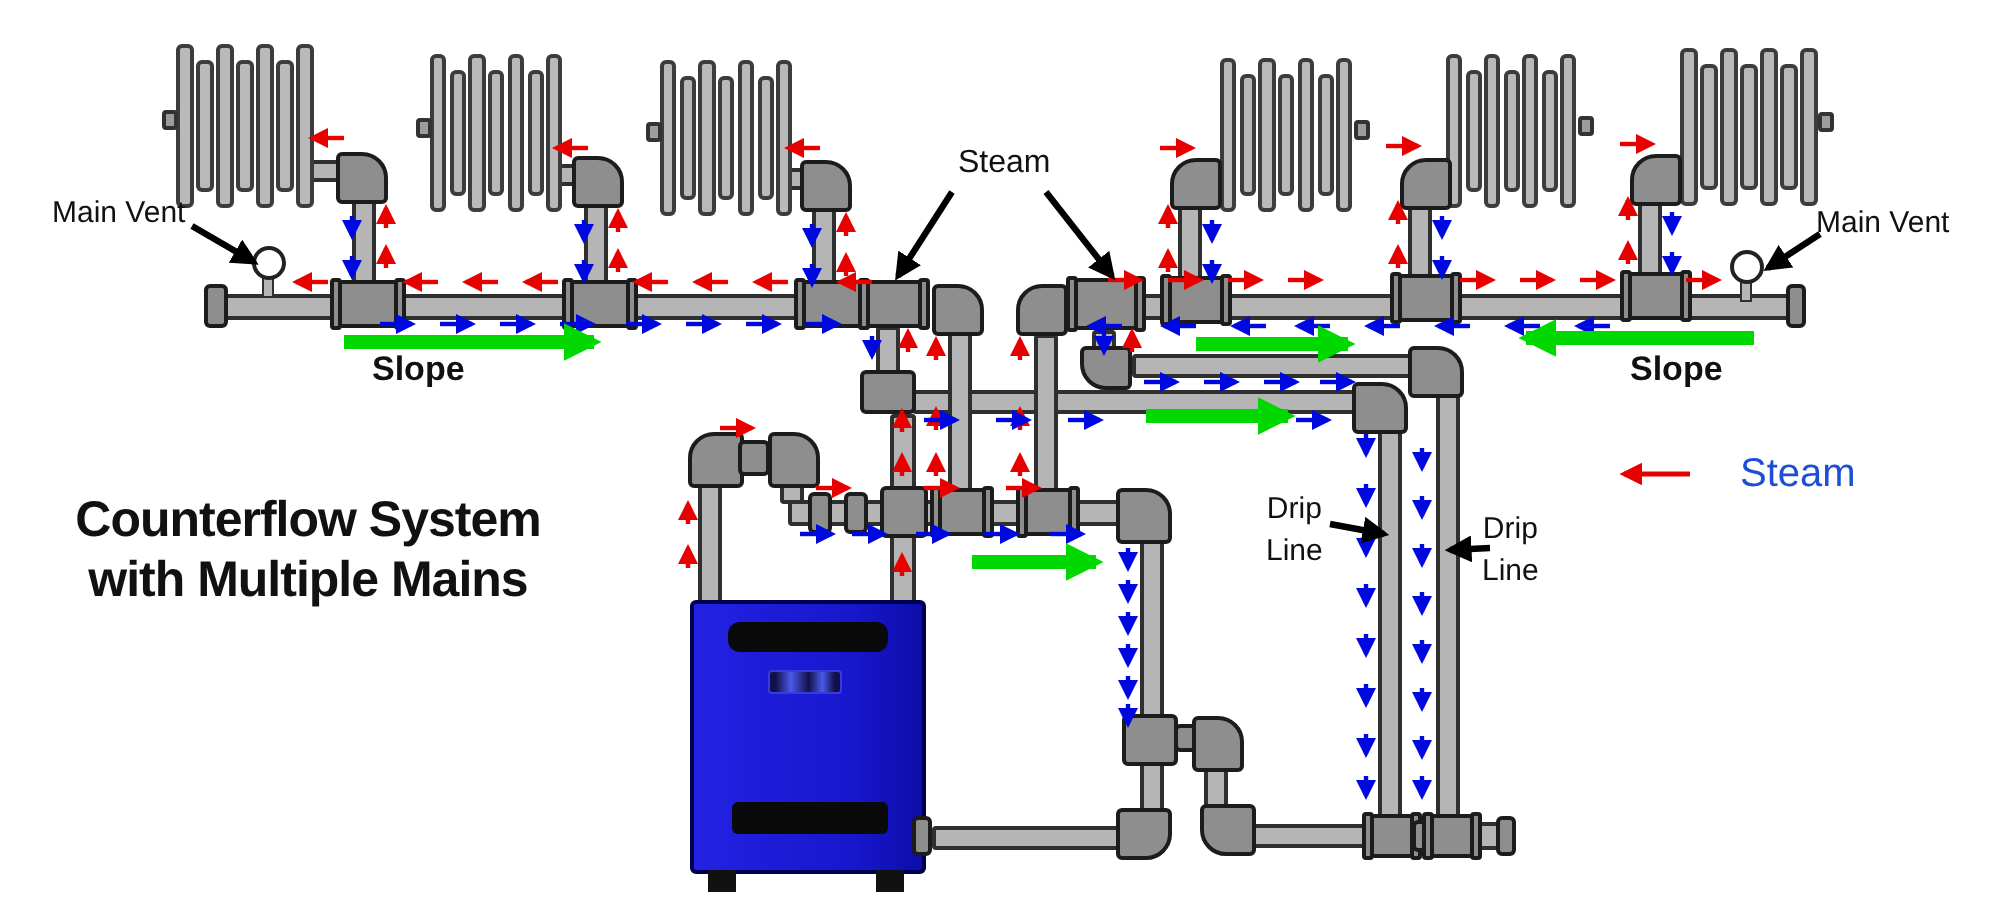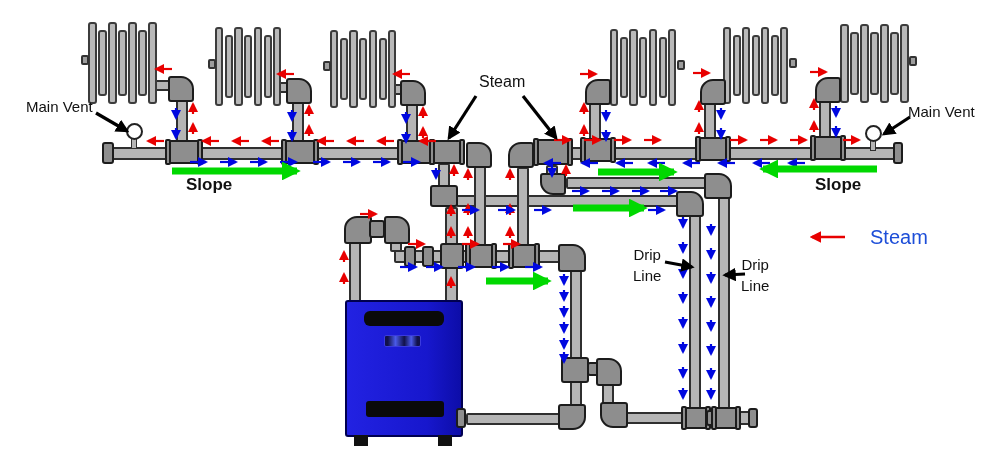--- a/index.html
+++ b/index.html
@@ -53,20 +53,22 @@
   
   .legend{position:absolute;left:803px;top:228px;z-index:7;}
   .leg-row{display:flex;align-items:center;gap:9px;height:18px;margin-bottom:8px;}
   .leg-row span{font-size:20px;color:#1d4ed8;margin-left:12px;}
 </style>
 </head>
 <body>
 
 <div id="stage">
 
+  <div class="lbl title">Counterflow System
+with Multiple Mains</div>
   <div class="lbl mvl">Main Vent</div>
   <div class="lbl mvr">Main Vent</div>
   <div class="lbl drips">Steam</div>
   <div class="lbl slope slopel">Slope</div>
   <div class="lbl slope sloper">Slope</div>
   <div class="lbl dll">Drip
 Line</div>
   <div class="lbl dlr">Drip
 Line</div>
 

